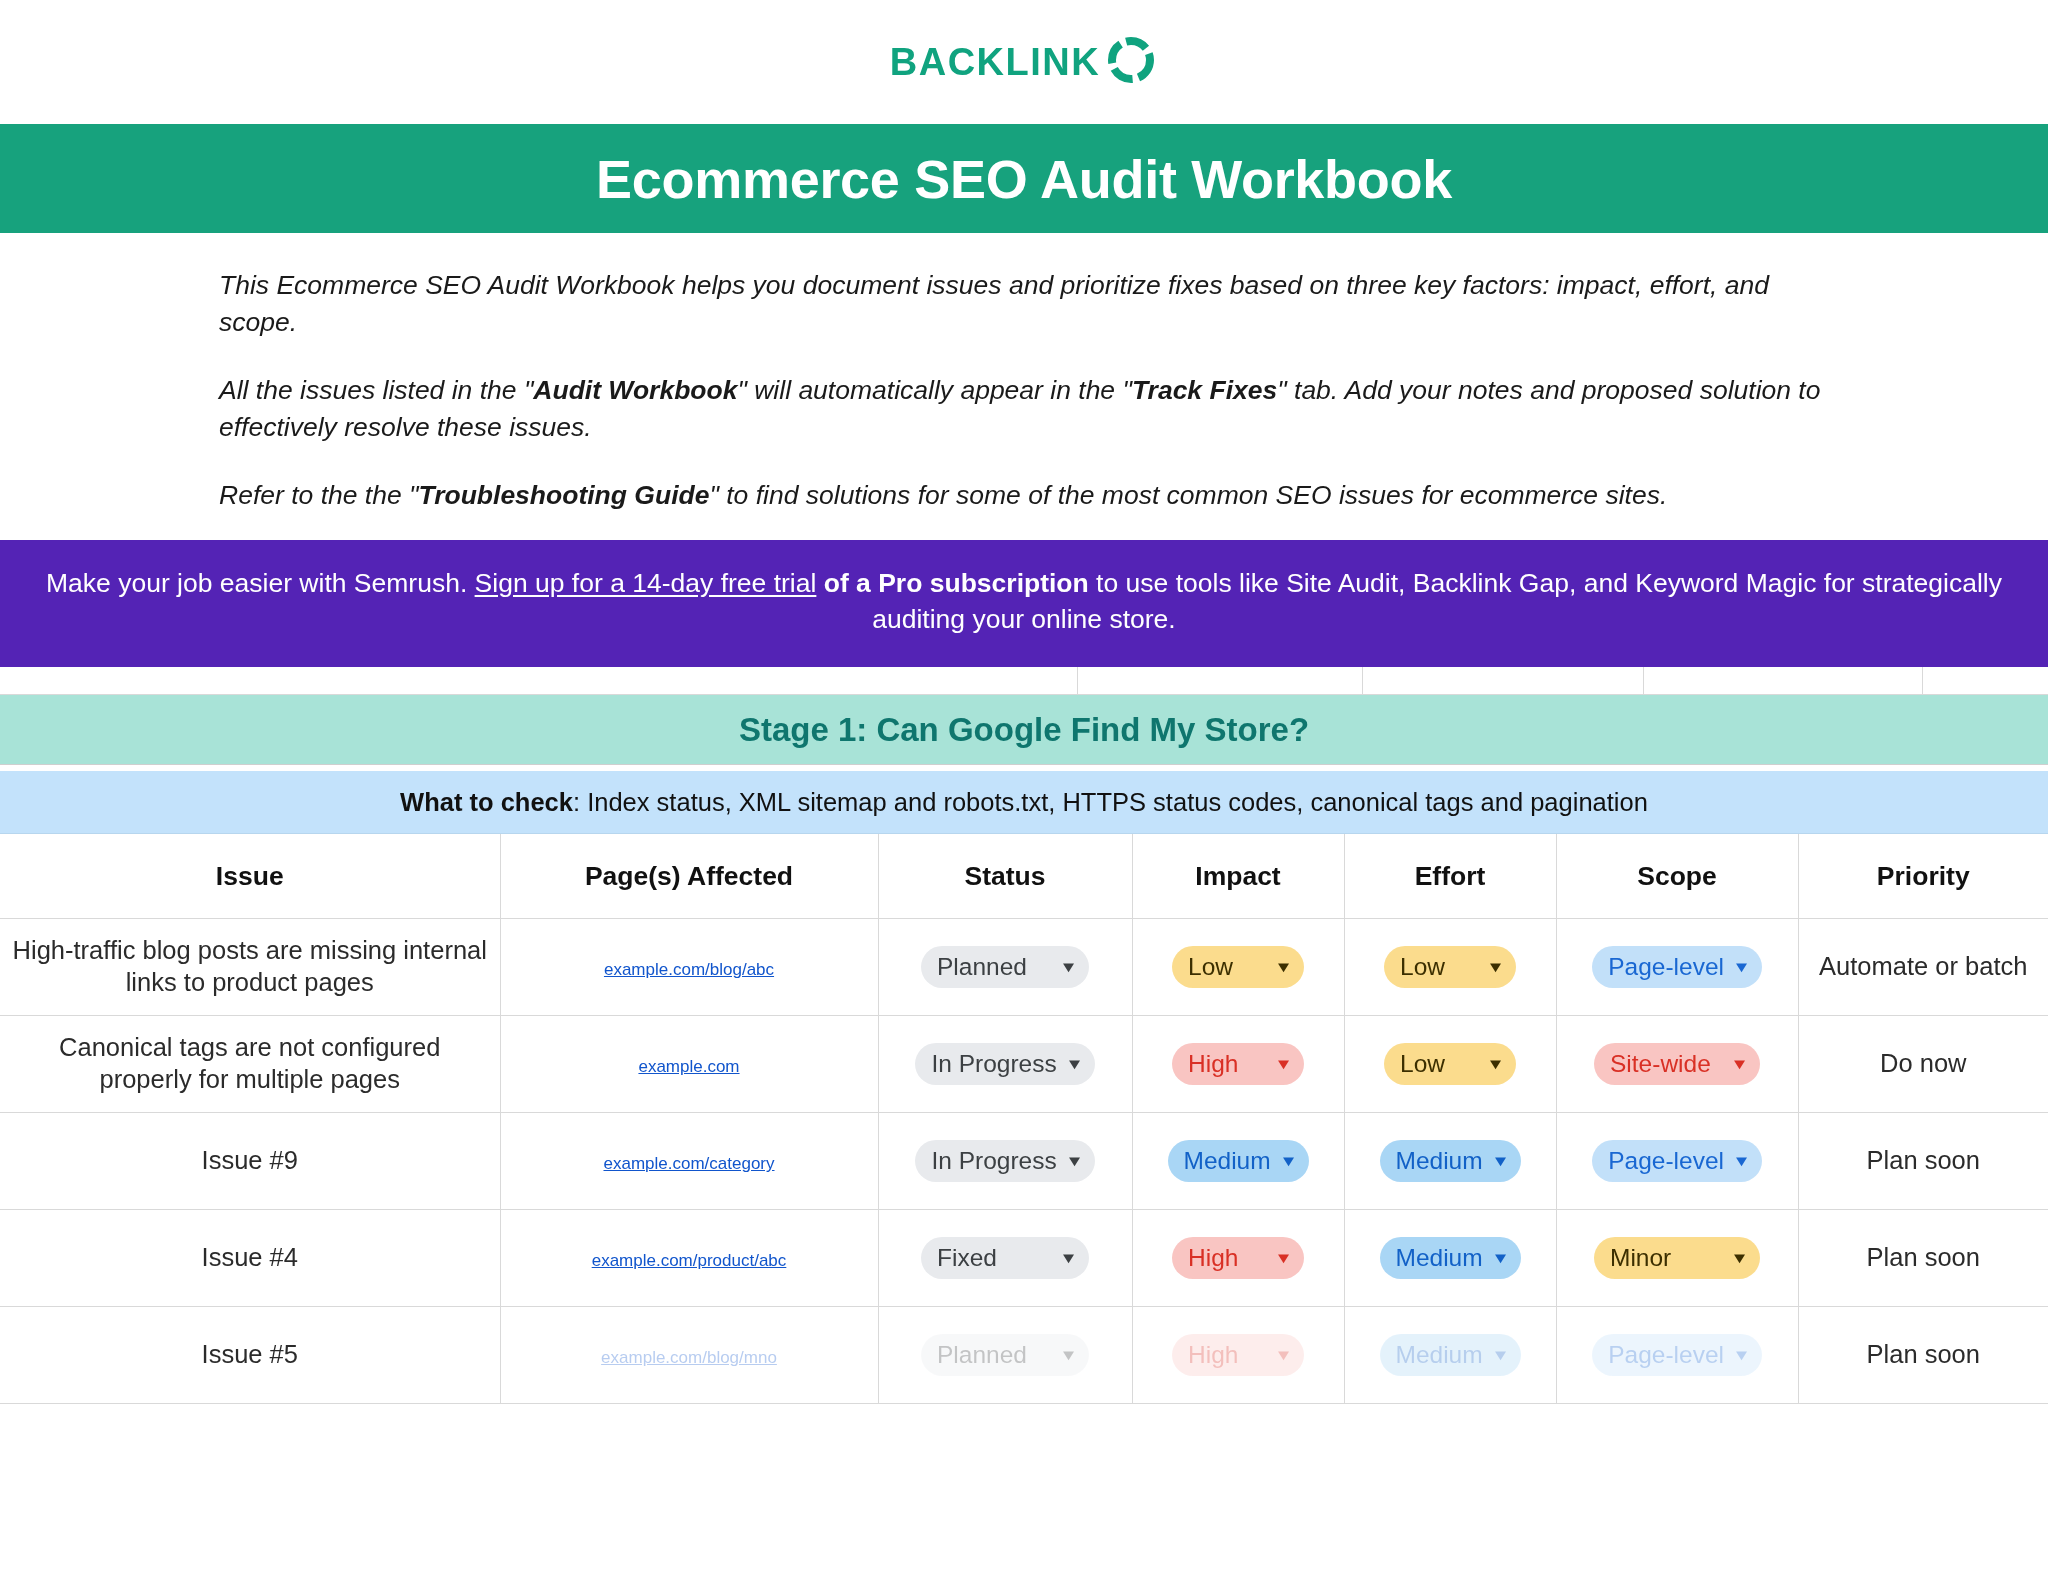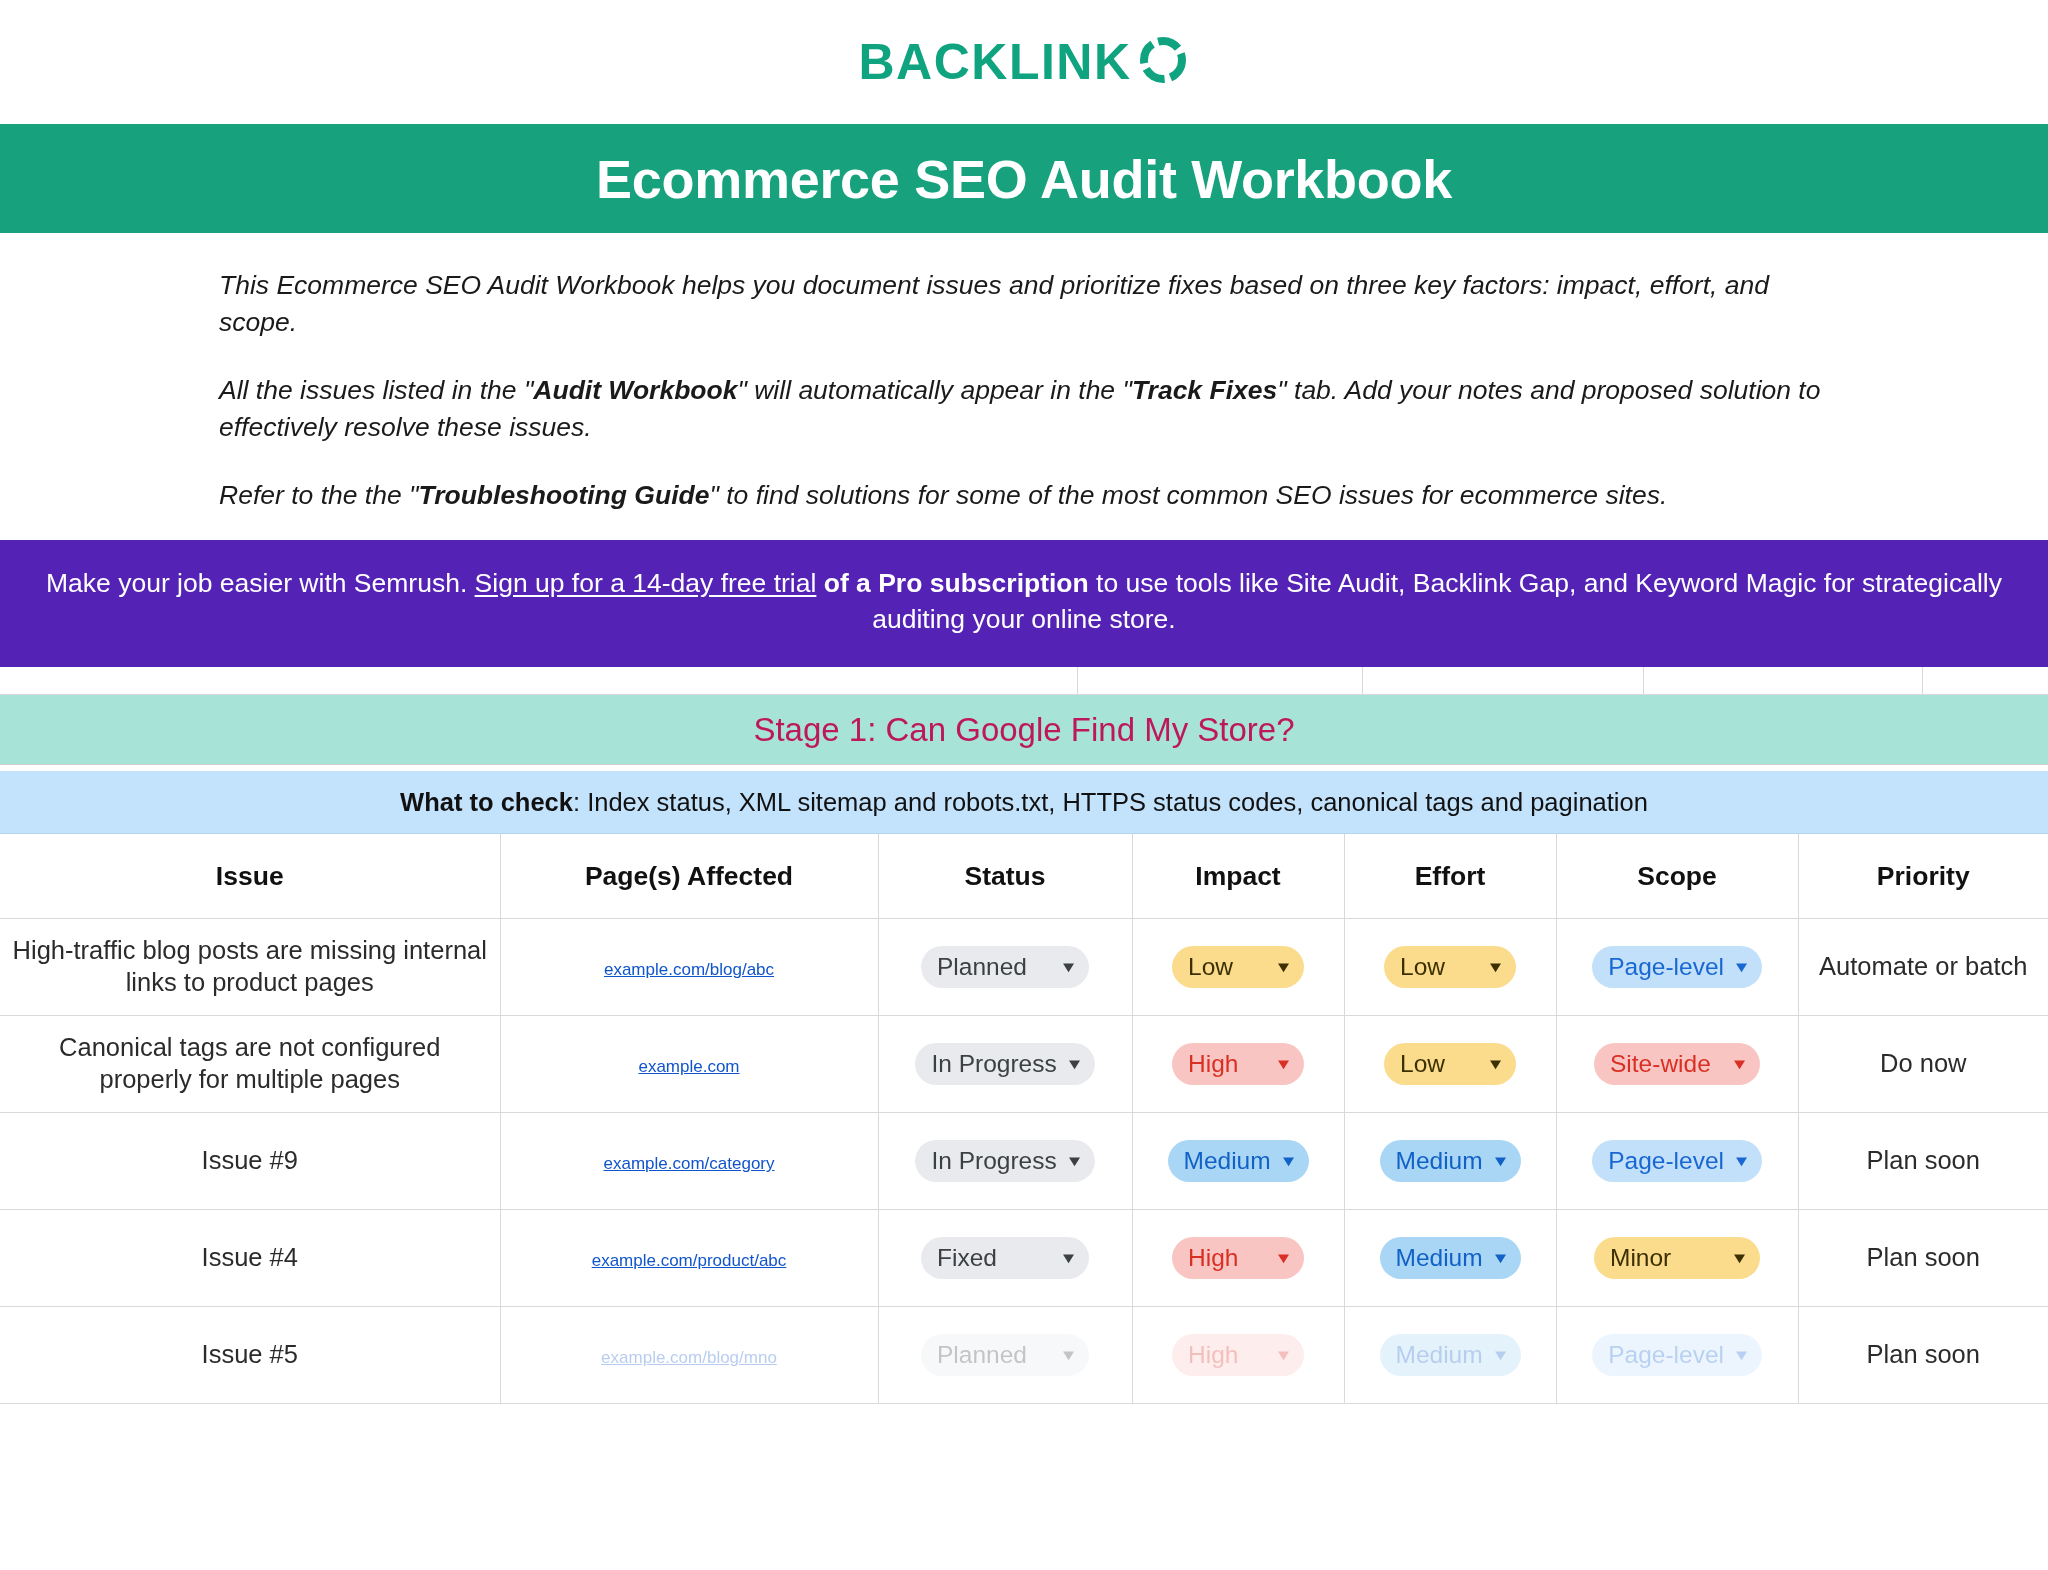--- a/index.html
+++ b/index.html
@@ -18,21 +18,21 @@
     align-items: center;
     justify-content: center;
     background: #ffffff;
   }
   .logo {
     display: flex;
     align-items: center;
     gap: 2px;
   }
   .logo-text {
-    font-size: 50px;
+    font-size: 38px;
     font-weight: 700;
     letter-spacing: 1.5px;
     color: #10a37f;
     line-height: 1;
   }
   .logo-mark { display: block; margin-left: 2px; }
 
   
   .title-banner {
     background: #17a27d;
@@ -99,22 +99,22 @@
     justify-content: center;
     text-align: center;
   }
   .stage-band {
     background: #a8e3d7;
     height: 70px;
     border-bottom: 1px solid #cfcfcf;
   }
   .stage-band span {
     font-size: 33px;
-    font-weight: 400;
-    color: #be185d;
+    font-weight: 700;
+    color: #0f766e;
   }
   .check-band {
     background: #c3e2fb;
     height: 63px;
     border-bottom: 1px solid #b7d6ee;
     margin-top: 6px;
   }
   .check-band span {
     font-size: 25.5px;
     color: #111111;

